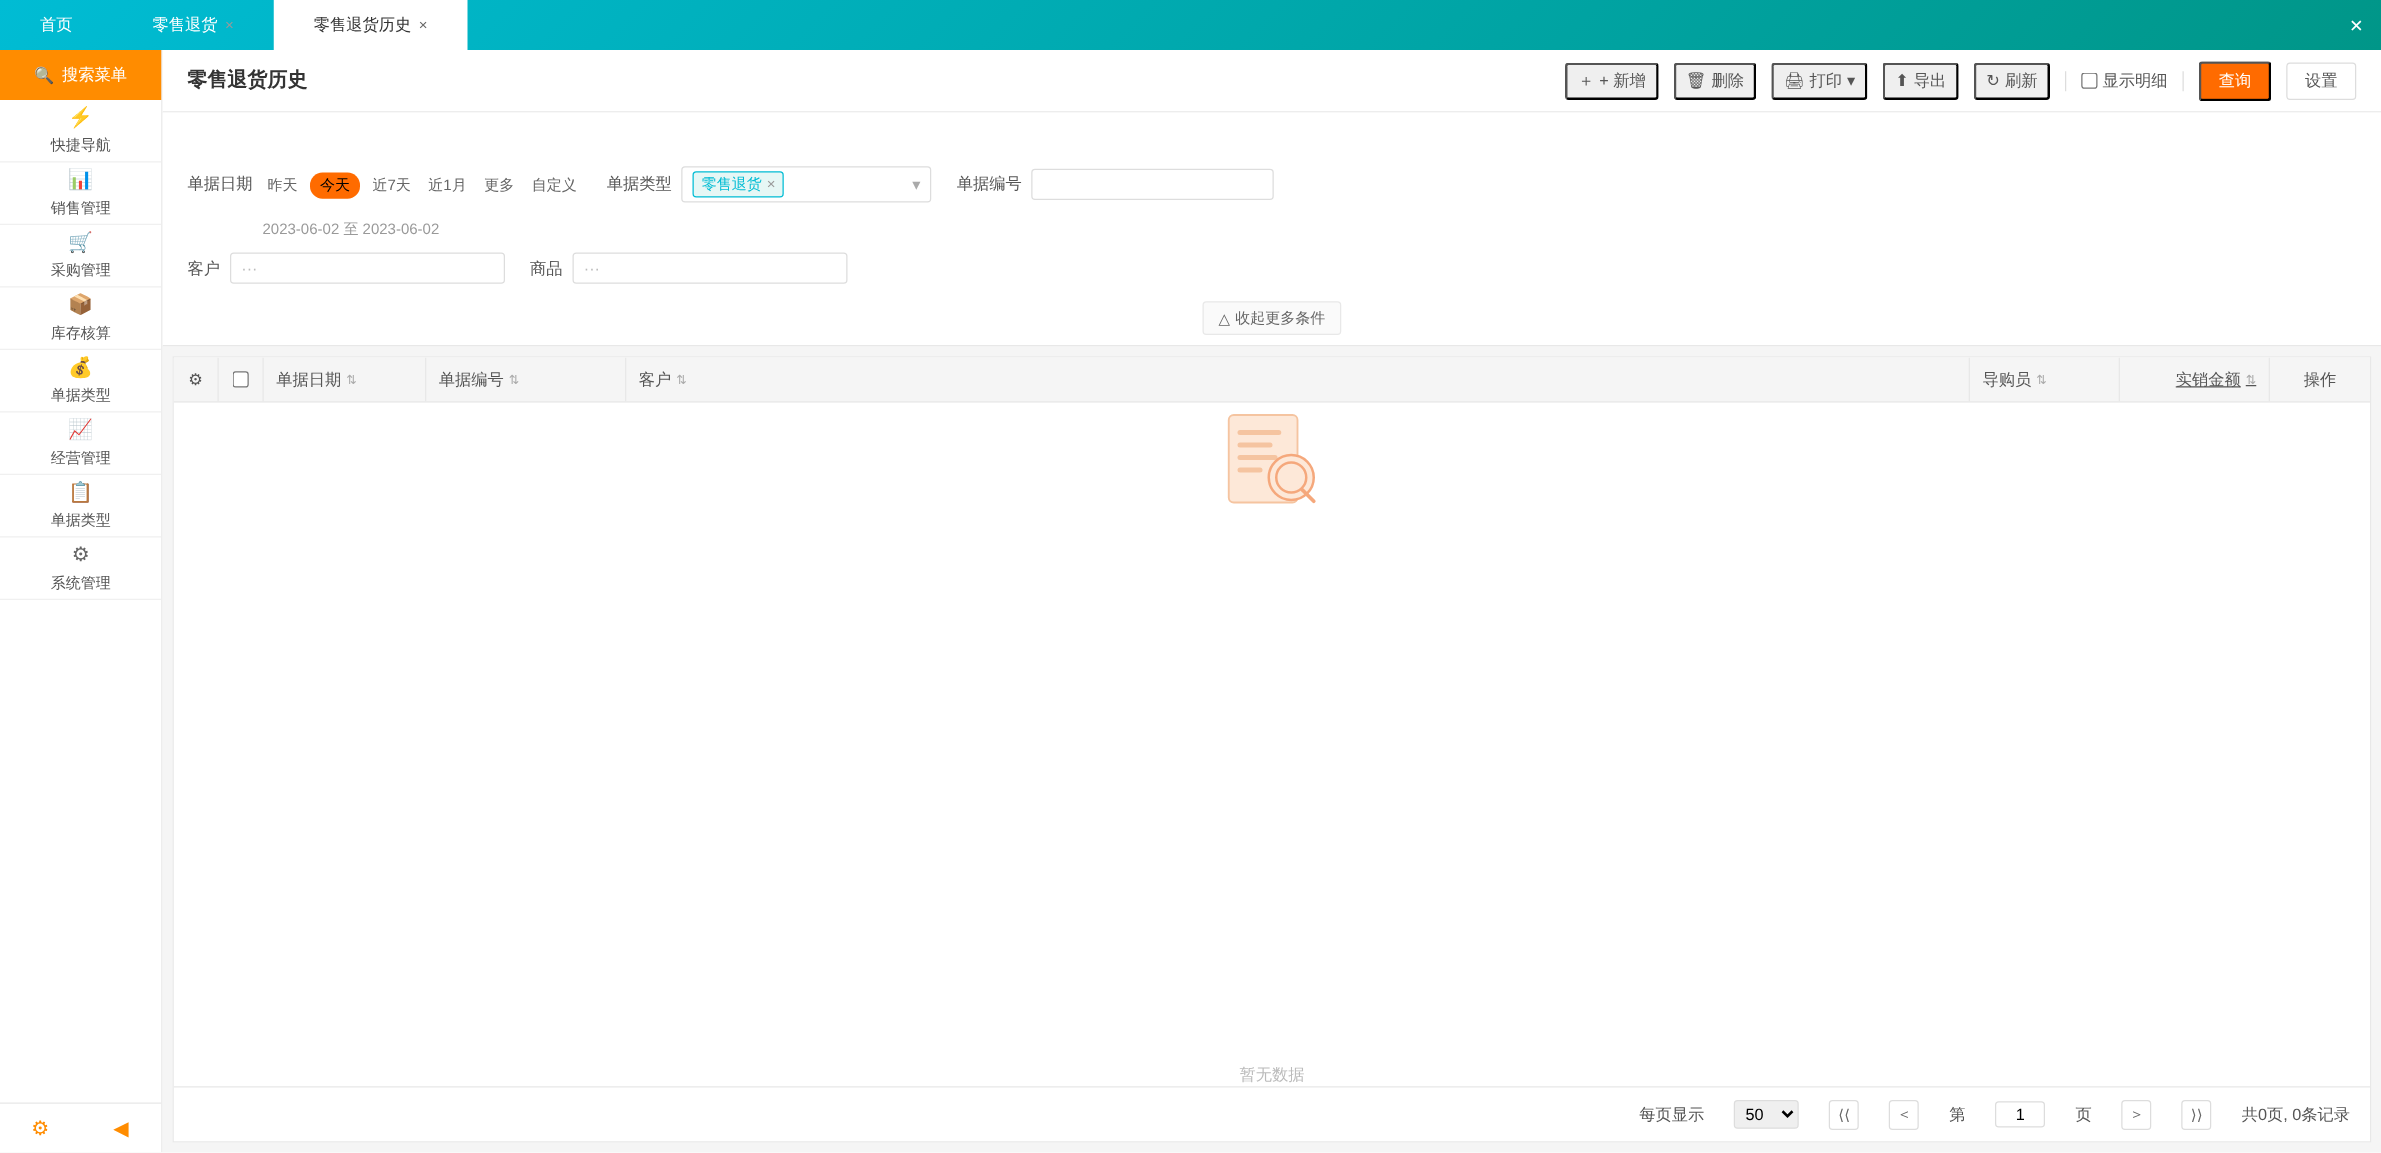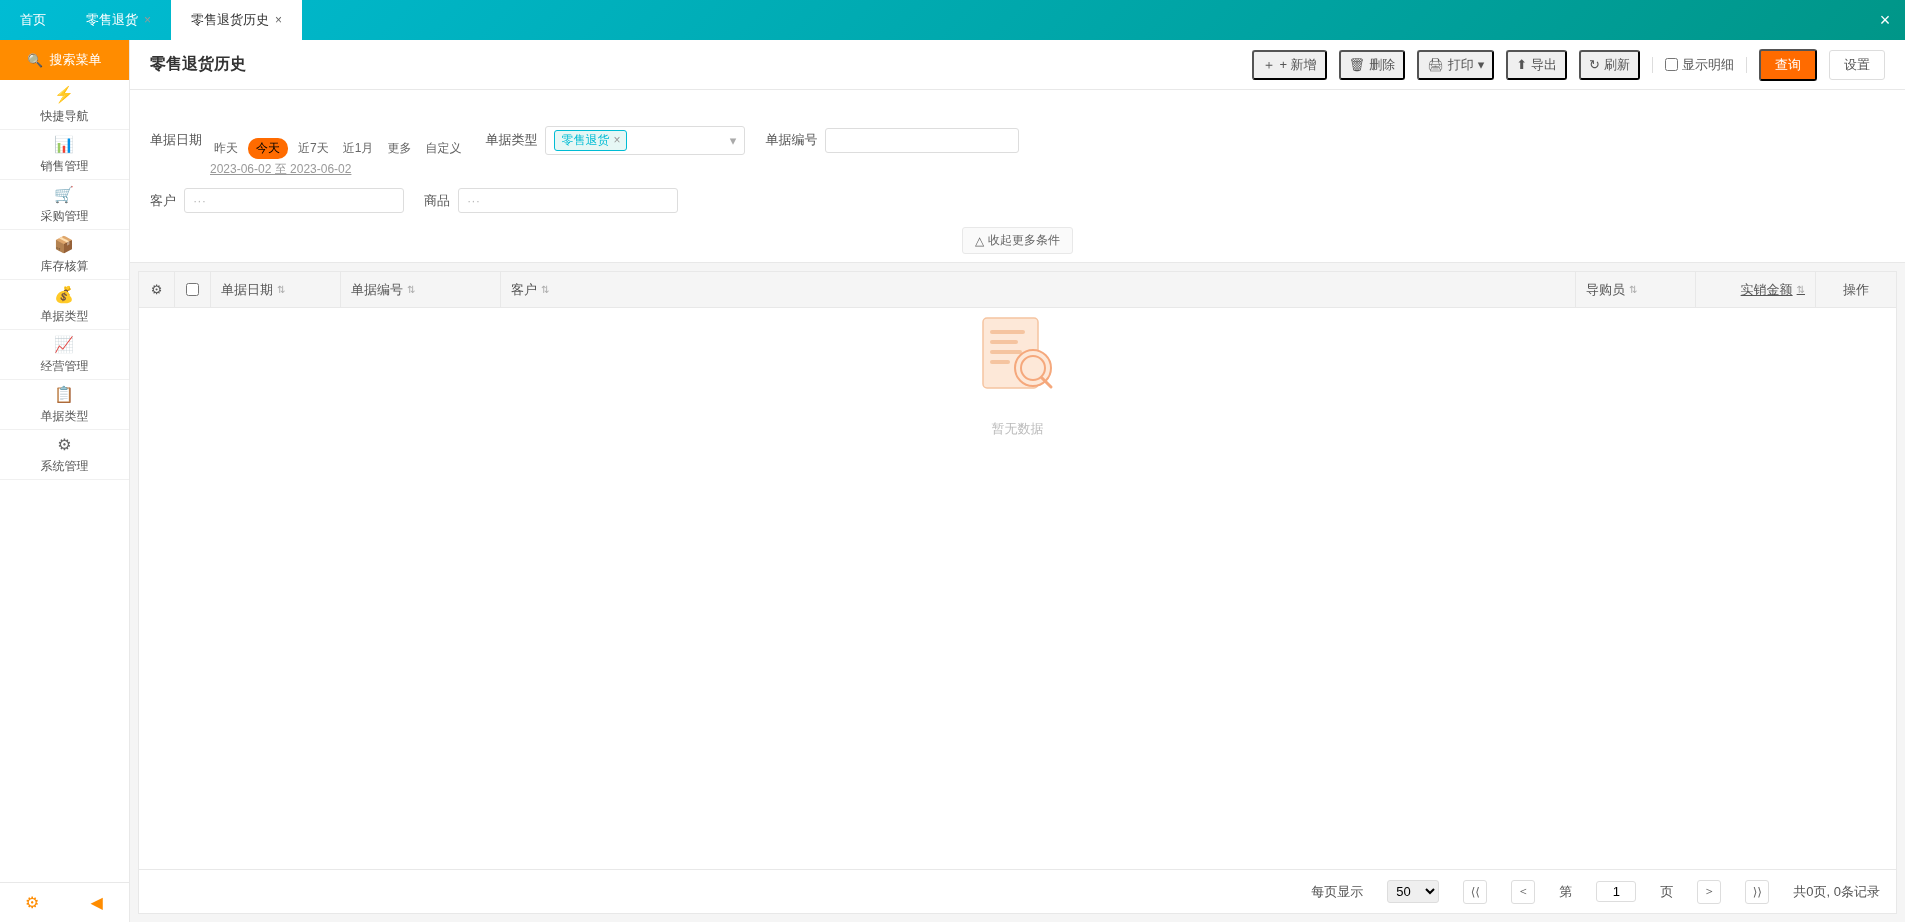--- a/index.html
+++ b/index.html
@@ -15,21 +15,21 @@
       flex-shrink: 0;
     }
     .top-bar-tabs {
       display: flex;
       align-items: center;
       flex: 1;
       height: 100%;
     }
     .tab-item {
       height: 100%;
-      padding: 0 20px;
+      padding: 0 32px;
       display: flex;
       align-items: center;
       font-size: 13px;
       color: #fff;
       cursor: pointer;
       white-space: nowrap;
       position: relative;
     }
     .tab-item.active {
       background: #fff;
@@ -224,22 +224,21 @@
     }
     .date-quick-btn.active {
       background: #ff6b00;
       color: #000000;
       border-radius: 10px;
       padding: 2px 8px;
     }
     .date-range-text {
       font-size: 12px;
       color: #999;
-      margin-top: 2px;
-      text-decoration: underline;
+      margin-top: 16px;
     }
     .filter-select {
       display: flex;
       align-items: center;
       border: 1px solid #ddd;
       border-radius: 3px;
       padding: 3px 8px;
       min-width: 200px;
       cursor: pointer;
       background: #fff;
@@ -334,21 +333,21 @@
     .th-guide { width: 120px; }
     .th-amount { width: 120px; justify-content: flex-end; text-decoration: underline; }
     .th-action { width: 80px; justify-content: center; border-right: none; }
 
     
     .empty-state {
       flex: 1;
       display: flex;
       flex-direction: column;
       align-items: center;
-      justify-content: flex-start;
+      justify-content: space-between;
       color: #bbb;
     }
     .empty-icon {
       width: 100px;
       height: 100px;
       margin-bottom: 12px;
     }
     .empty-text {
       font-size: 13px;
       color: #bbb;

